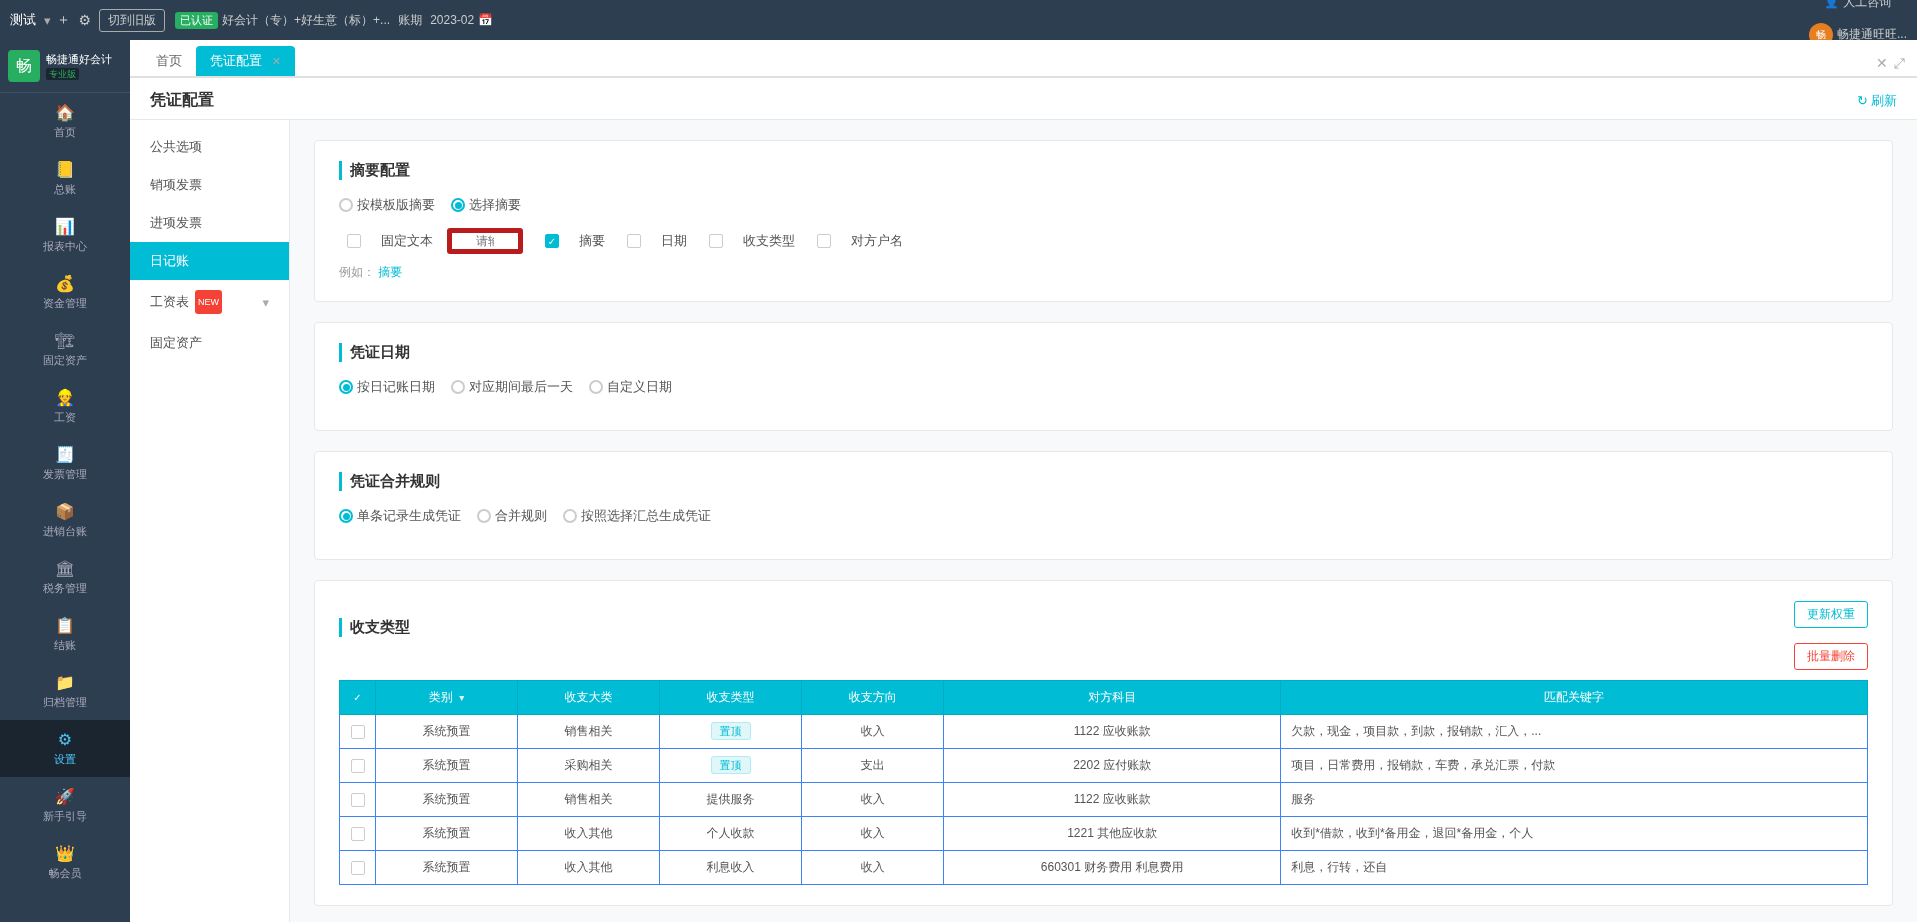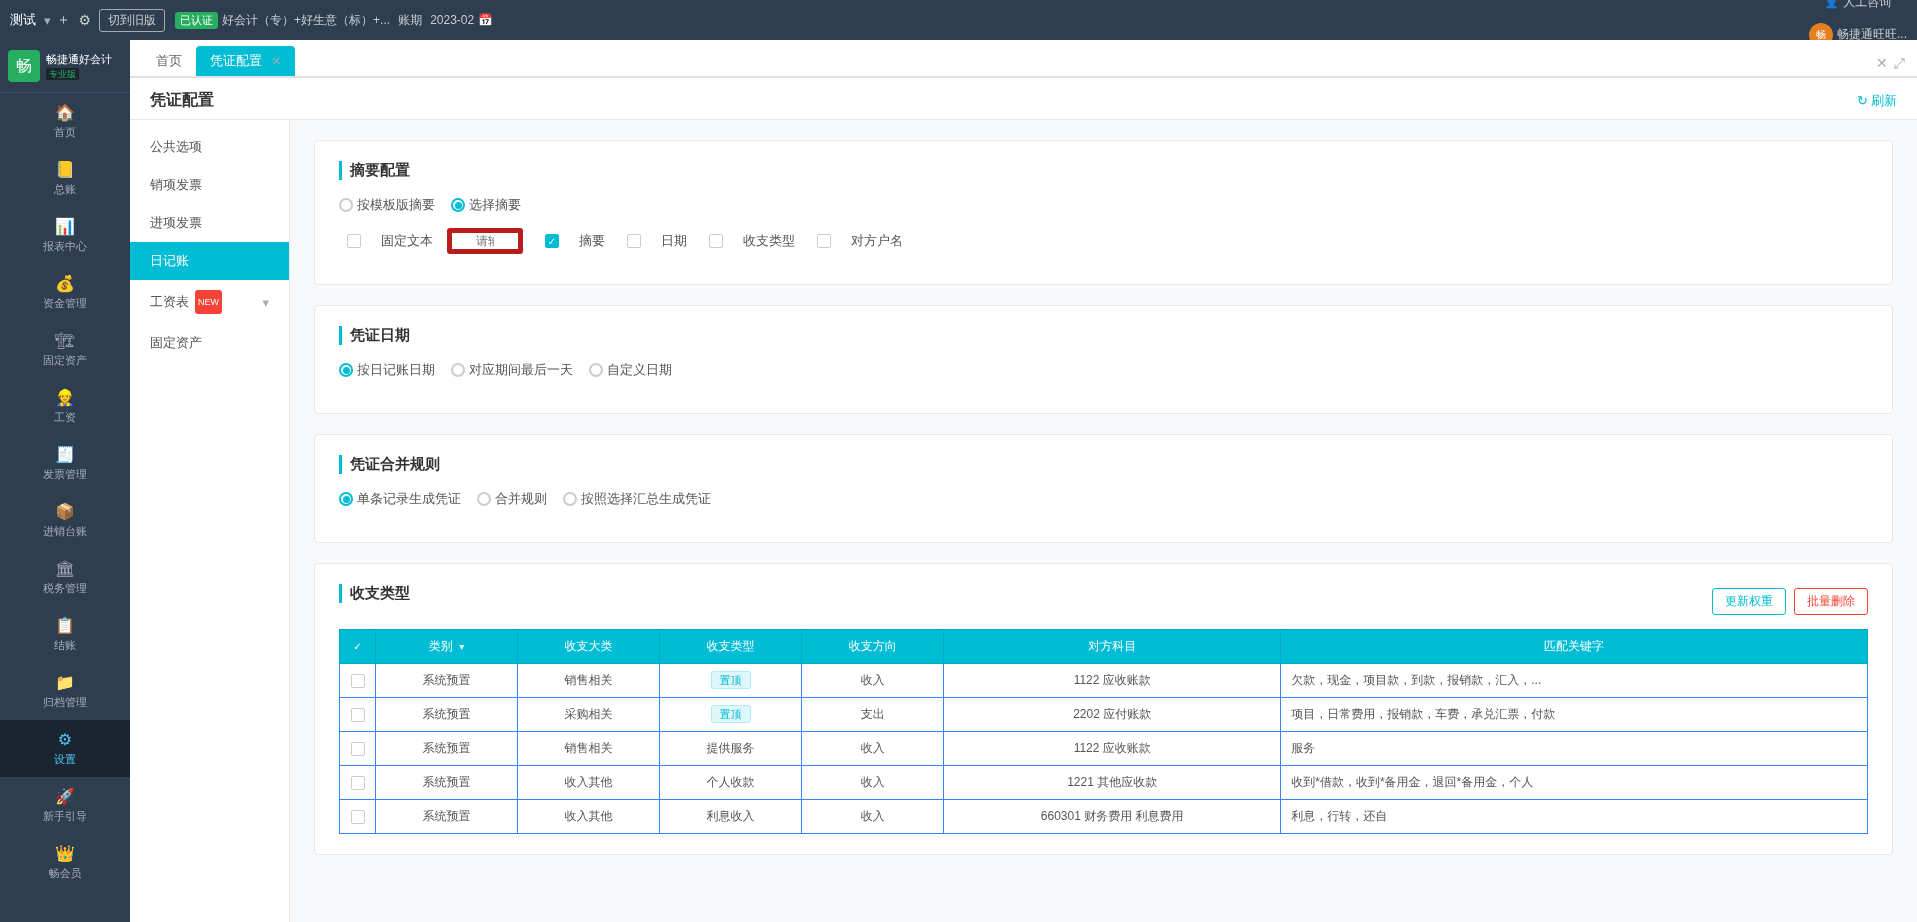--- a/index.html
+++ b/index.html
@@ -272,20 +272,24 @@
             </label>
             <label class="checkbox-item">
               <div class="checkbox-box"></div>
               <span>收支类型</span>
             </label>
             <label class="checkbox-item">
               <div class="checkbox-box"></div>
               <span>对方户名</span>
             </label>
           </div>
+          <div class="example-text">
+            <span class="example-label">例如：</span>
+            <span>摘要</span>
+          </div>
         </div>
 
         <div class="section">
           <div class="section-title">凭证日期</div>
           <div class="radio-group">
             <label class="radio-item">
               <div class="radio-circle selected"></div>
               <span>按日记账日期</span>
             </label>
             <label class="radio-item">
@@ -313,21 +317,21 @@
             <label class="radio-item">
               <div class="radio-circle"></div>
               <span>按照选择汇总生成凭证</span>
             </label>
           </div>
         </div>
 
         <div class="section">
           <div class="table-header-row">
             <div class="section-title">收支类型</div>
-            <div style="display:flex; gap:8px;">
+            <div style="display:flex; gap:15px;flex-direction:column;">
               <button class="table-btn">更新权重</button>
               <button class="table-btn danger">批量删除</button>
             </div>
           </div>
           <div class="table-container">
             <table>
               <thead>
                 <tr>
                   <th class="th-checkbox">
                     <div class="checkbox-box checked" style="margin: auto; width:14px; height:14px;">✓</div>

